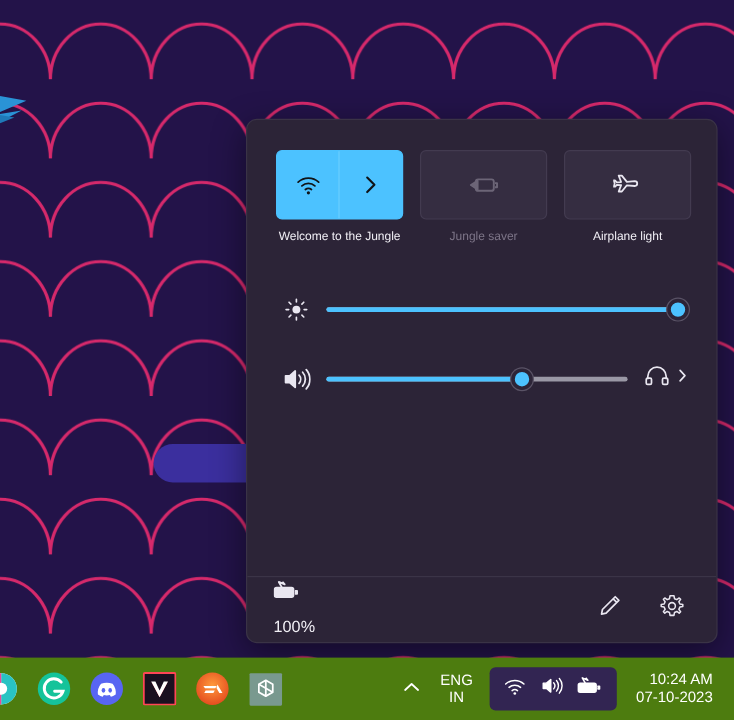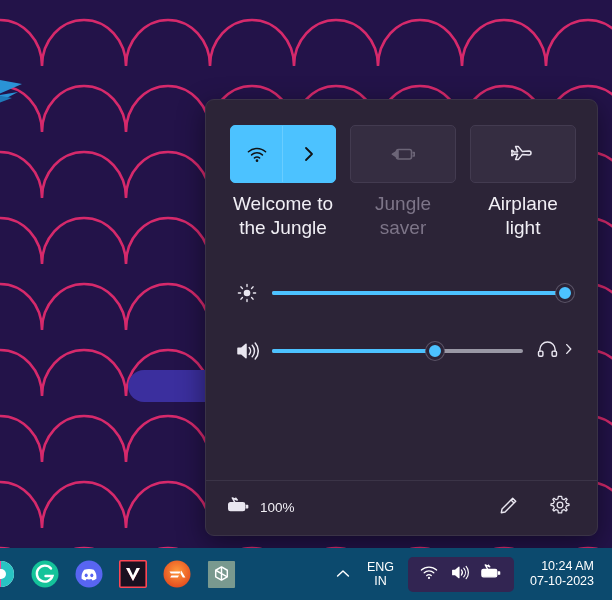--- a/index.html
+++ b/index.html
@@ -64,21 +64,21 @@
   }
   .tile.on .half.left { border-right: 1px solid #69cdff; }
   .tile-icon { display: flex; align-items: center; justify-content: center; }
   .tile-icon svg { display: block; }
   .tile.on .tile-icon svg { stroke: #101417; fill: none; }
   .tile.disabled .tile-icon svg { stroke: #6c6577; }
   .inline-chev { display: flex; align-items: center; margin-left: 7px; }
 
   .tile-label {
     margin-top: 9px;
-    font-size: 19px;
+    font-size: 10px;
     color: #f1eff5;
     text-align: center;
     line-height: 1.25;
     max-width: 116px;
   }
   .tile-label.dim { color: #7d7588; }
 
   
   .sliders { padding: 22px 24px 0 24px; }
   .slider-row {
@@ -118,34 +118,34 @@
   .divider {
     position: absolute; left: 0; right: 0; top: 380px;
     height: 1px; background: #3b3447;
   }
   .footer {
     position: absolute; left: 0; right: 0; bottom: 0;
     height: 56px;
     display: flex; align-items: center; justify-content: space-between;
     padding: 0 22px;
   }
-  .battery-status { display: flex; align-items: center; gap: 9px; }
+  .battery-status { display: flex; gap: 9px; flex-direction: column; }
   .battery-pct { font-size: 13.5px; color: #f1eff5; }
   .footer-actions { display: flex; align-items: center; gap: 22px; }
   .footer-btn {
     width: 30px; height: 30px;
     display: flex; align-items: center; justify-content: center;
     border-radius: 4px;
   }
 
   
   #taskbar {
     position: absolute; left: 0; bottom: 0;
     width: 612px; height: 52px;
-    background: #0c4a6e;
+    background: #4d7c0f;
     display: flex; align-items: center;
   }
   .tb-left {
     display: flex; align-items: center; gap: 14px;
     padding-left: 4px; flex: 0 0 auto;
   }
   .tb-app {
     width: 30px; height: 30px;
     display: flex; align-items: center; justify-content: center;
     position: relative;

